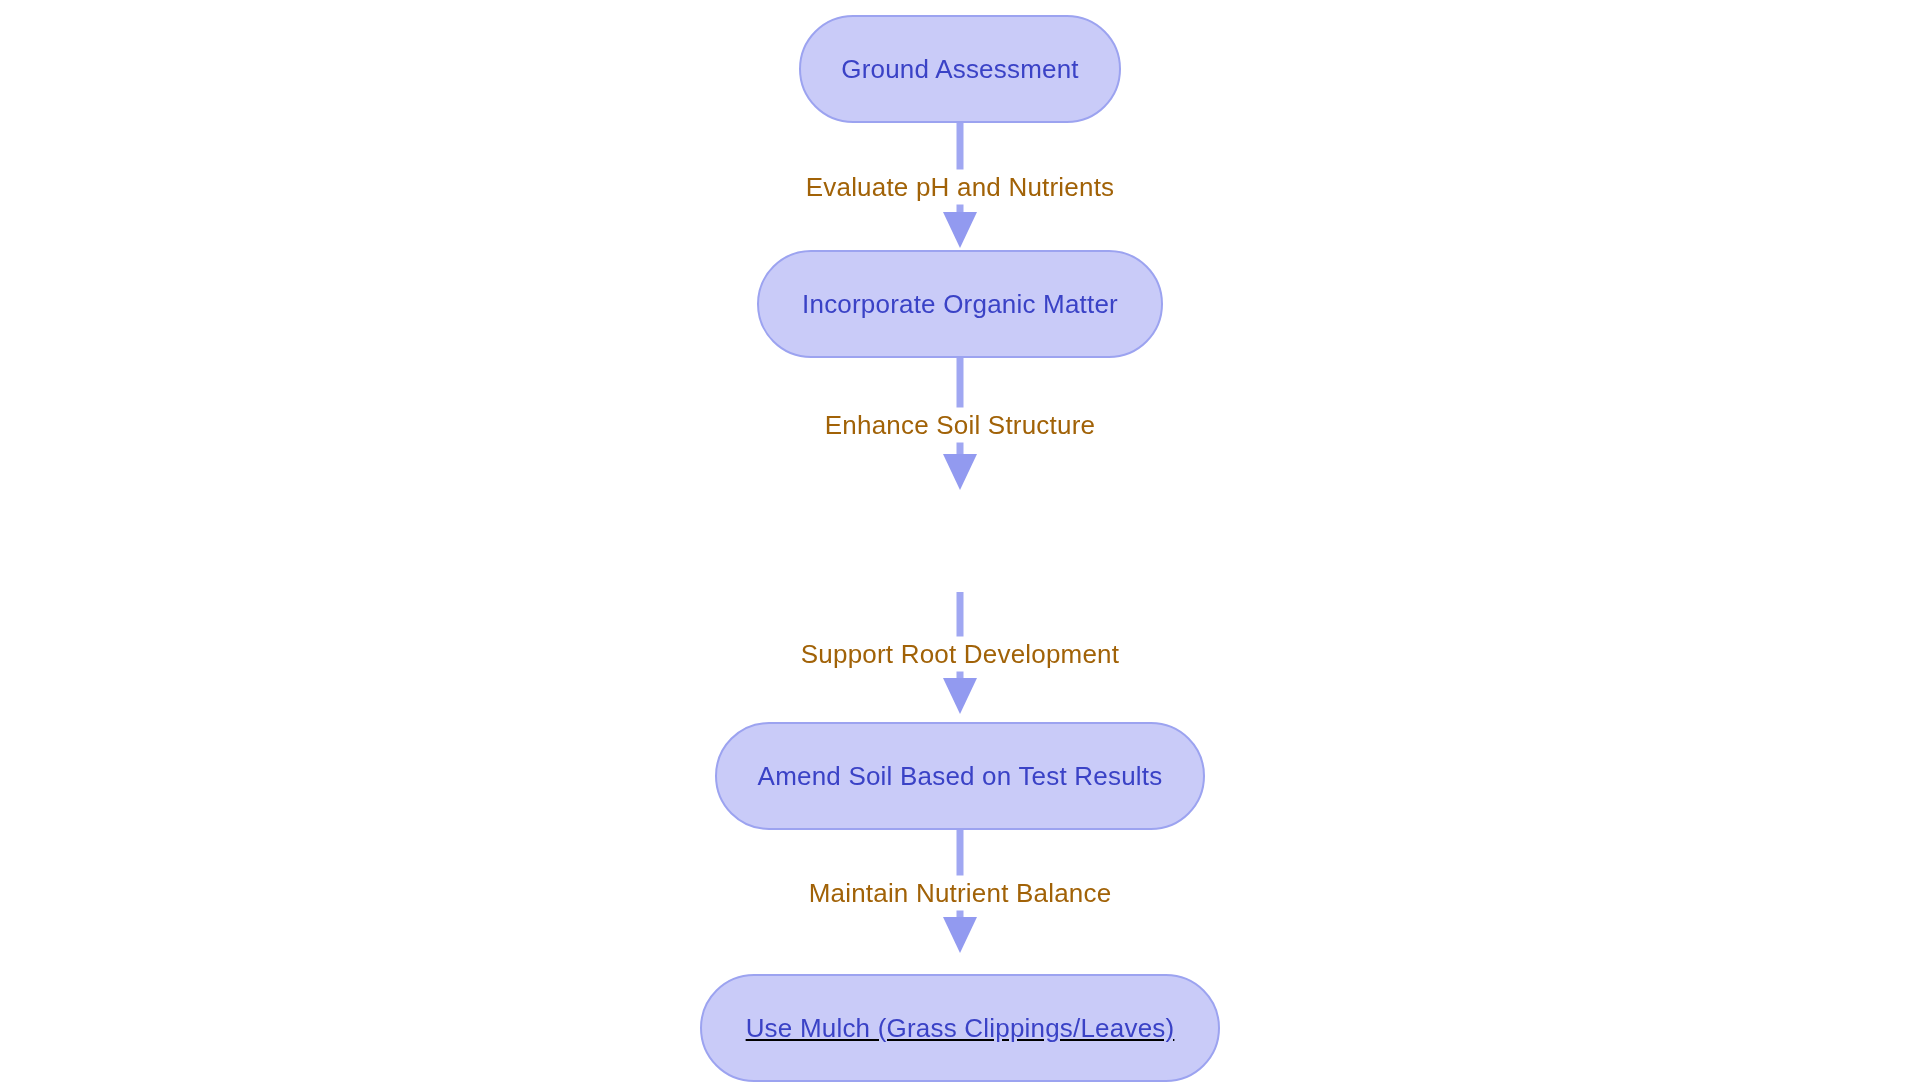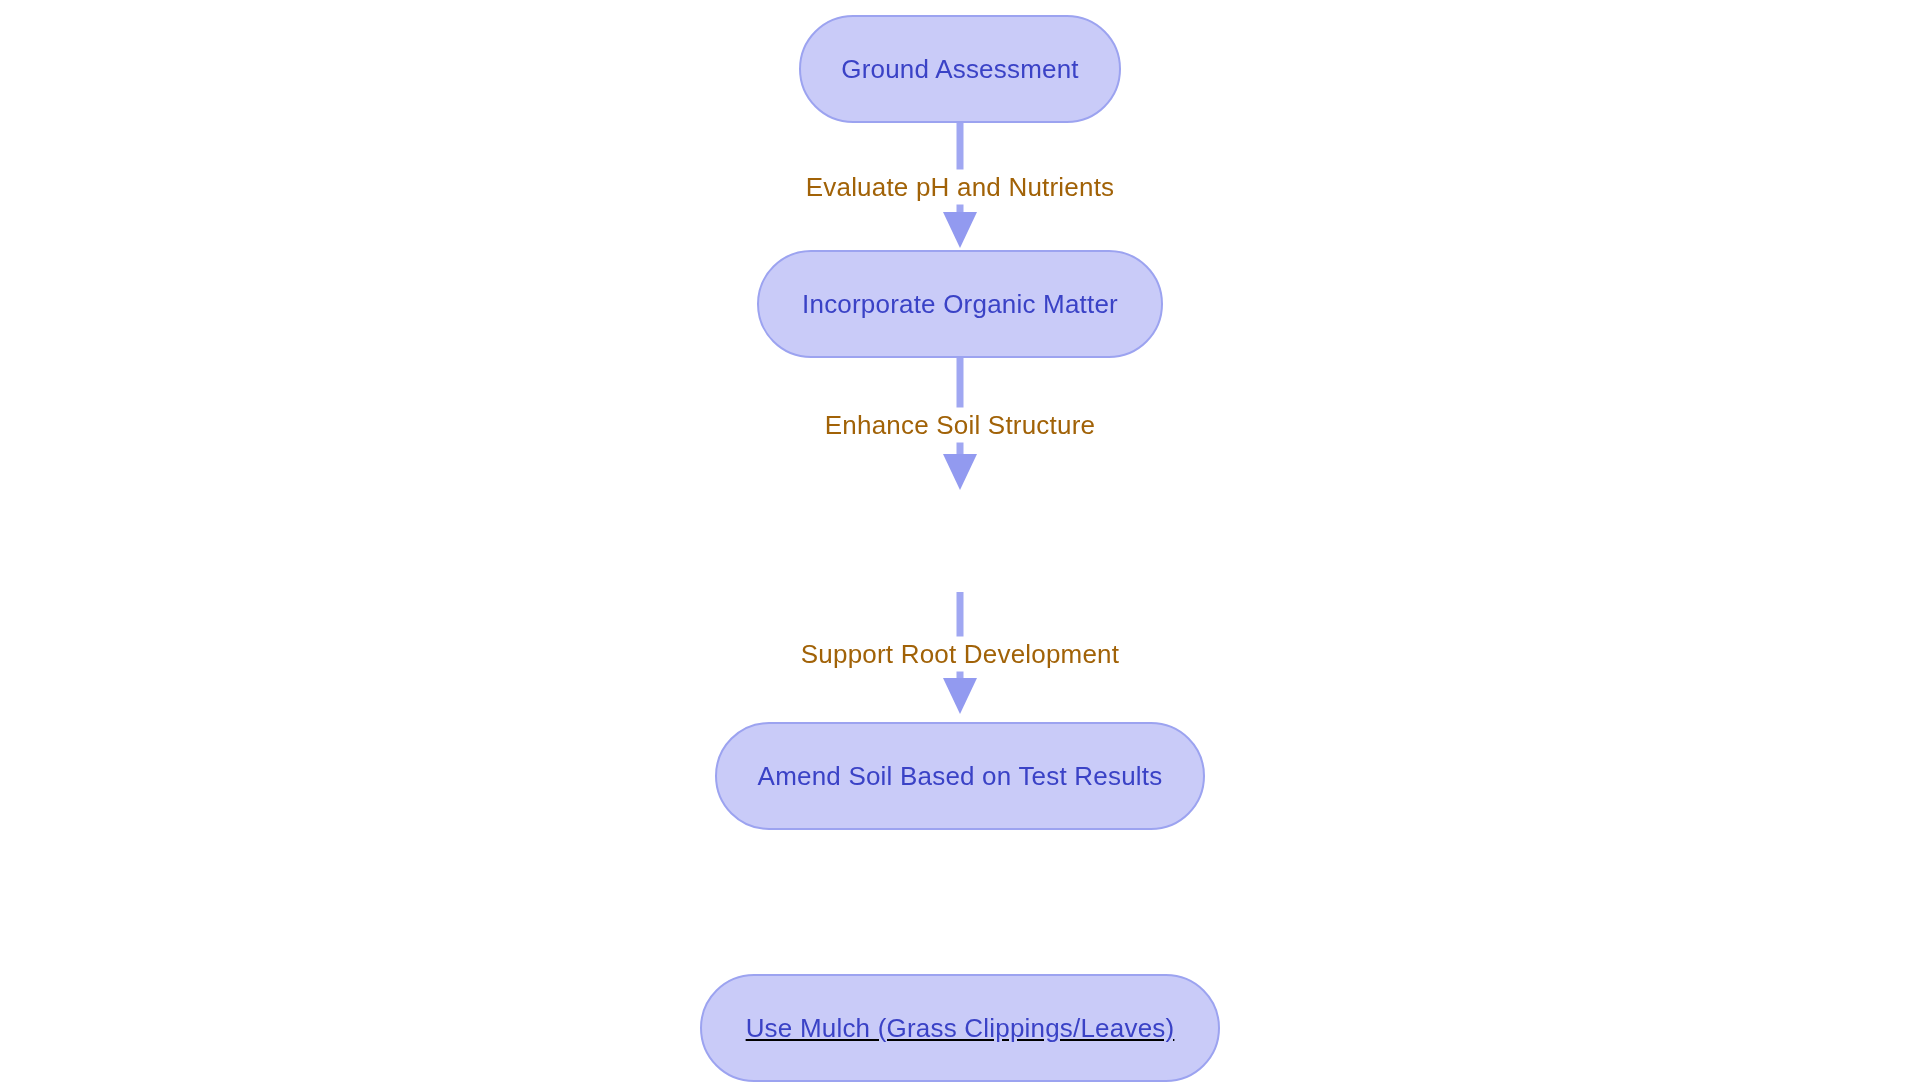--- a/index.html
+++ b/index.html
@@ -115,18 +115,23 @@
   <div class="connector c3">
     <div class="edge-line"></div>
     <div class="edge-arrowhead"></div>
     <span class="edge-label">Support Root Development</span>
   </div>
 
   <div class="node n4">
     <span class="node-label">Amend Soil Based on Test Results</span>
   </div>
 
+  <div class="connector c4">
+    <div class="edge-line"></div>
+    <div class="edge-arrowhead"></div>
+    <span class="edge-label">Maintain Nutrient Balance</span>
+  </div>
 
   <div class="node n5">
     <span class="node-label">Use Mulch (Grass Clippings/Leaves)</span>
   </div>
 
 </div>
 
 </body></html>

